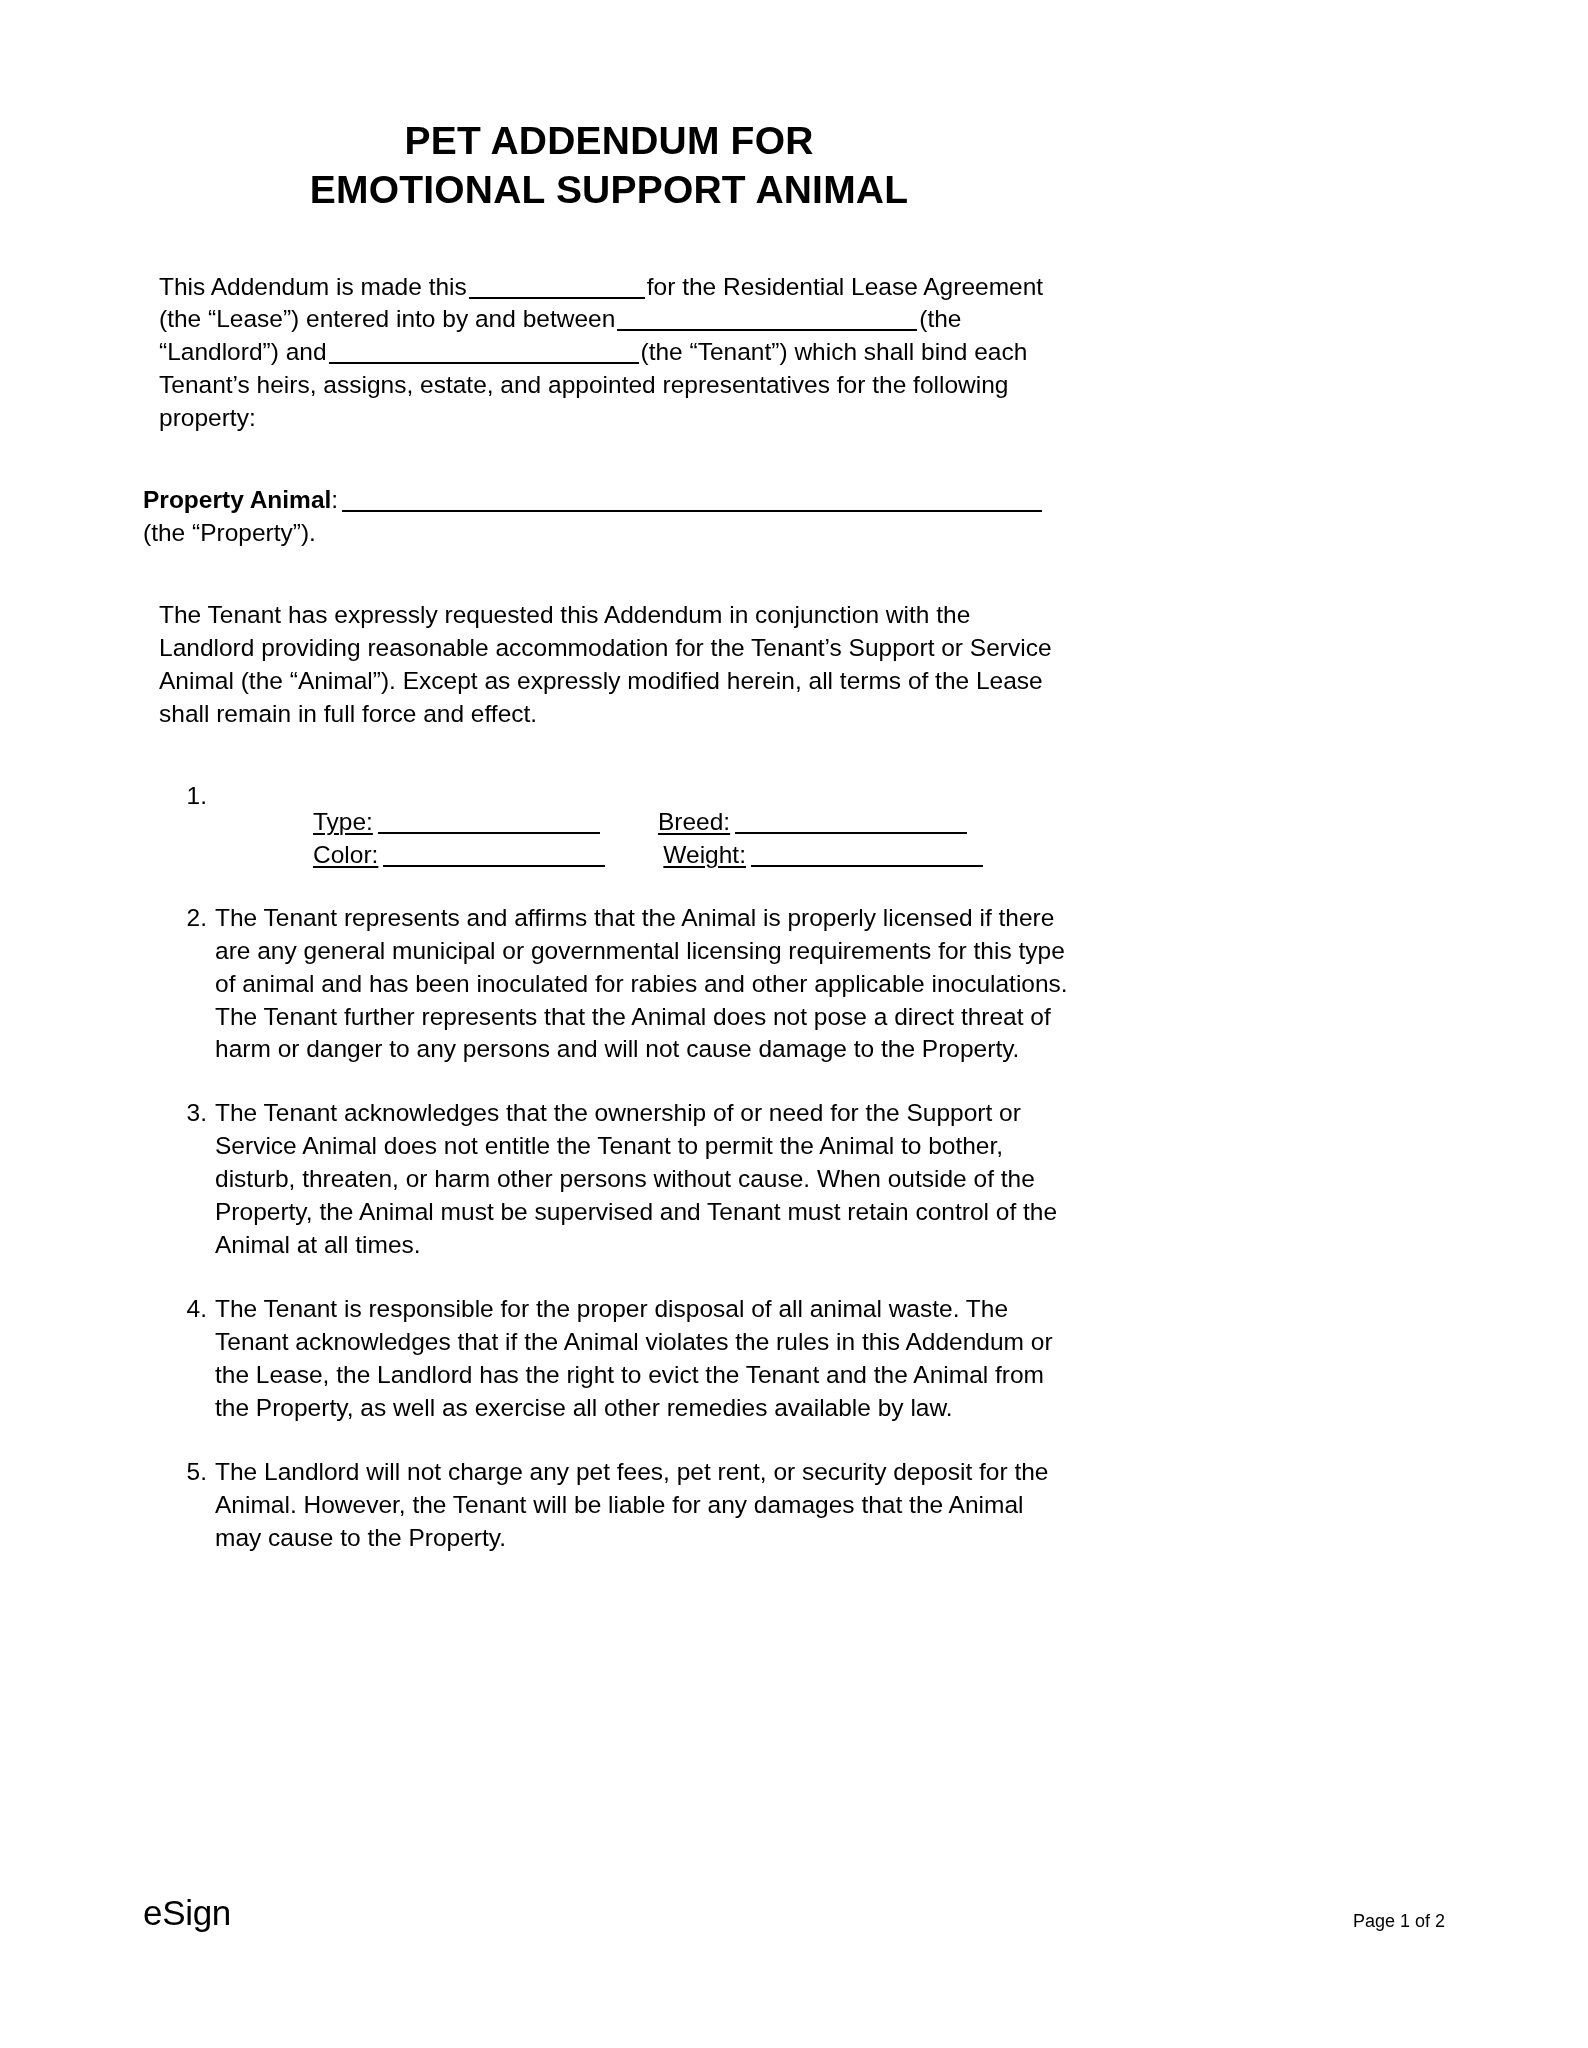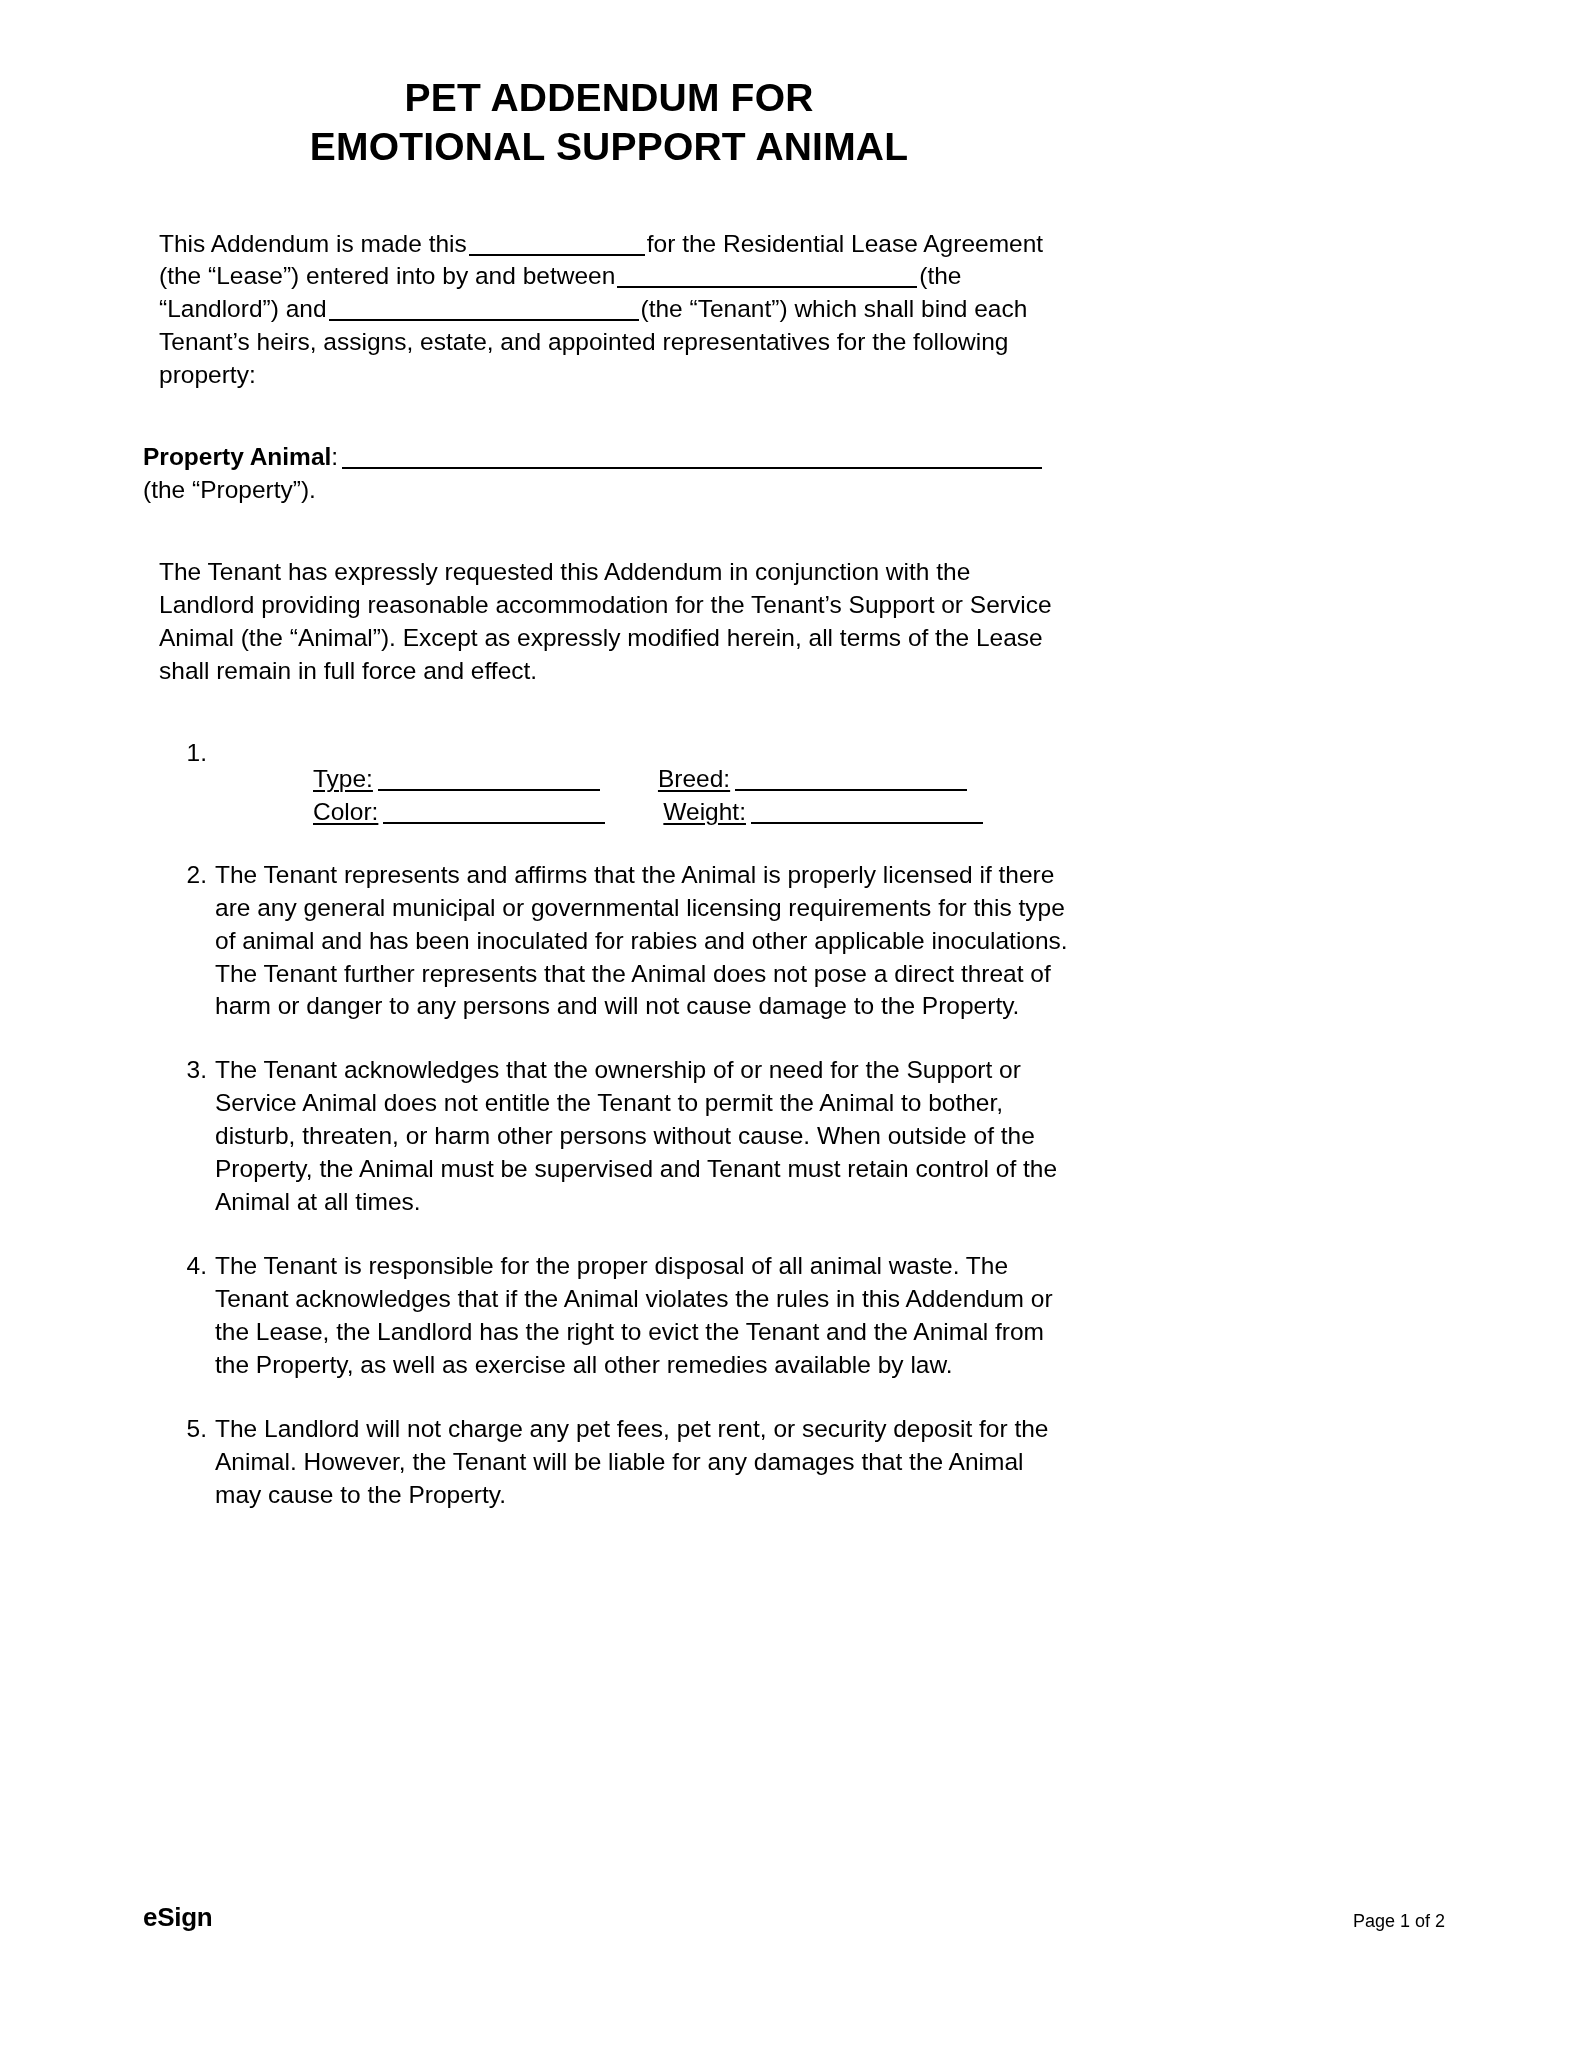--- a/index.html
+++ b/index.html
@@ -22,21 +22,21 @@
   }
   .content {
     position: absolute;
     left: 143px;
     top: 0;
     width: 932px;
   }
   
   .doc-title {
     margin: 0;
-    padding-top: 74px;
+    padding-top: 117px;
     text-align: center;
     font-size: 39px;
     font-weight: bold;
     line-height: 1.25;
     letter-spacing: 0.2px;
   }
   .doc-title .title-line {
     display: block;
     white-space: nowrap;
   }
@@ -137,22 +137,22 @@
     position: absolute;
     left: 143px;
     right: 143px;
     bottom: 118px;
     display: flex;
     align-items: flex-end;
     justify-content: space-between;
     font-size: 24px;
   }
   .brand {
-    font-size: 26px;
-    font-weight: bold;
+    font-size: 35px;
+    font-weight: normal;
     letter-spacing: -0.3px;
     line-height: 1;
   }
   .page-num {
     font-size: 18px;
     line-height: 1;
   }
 </style>
 </head>
 <body>

